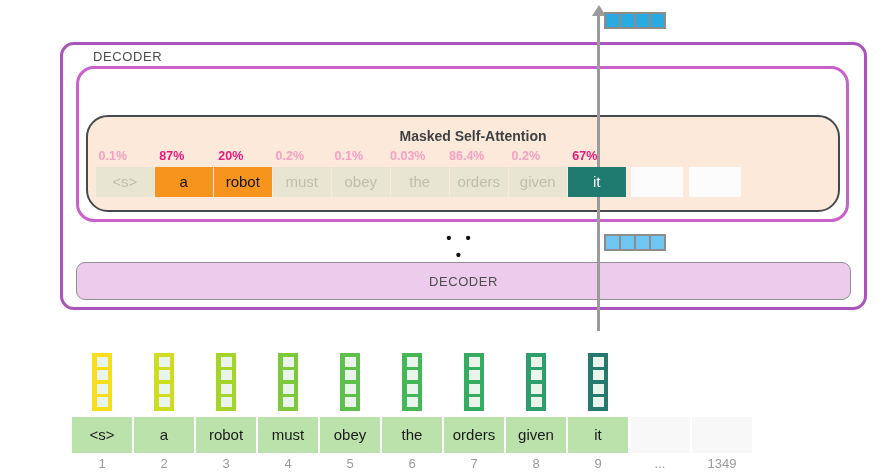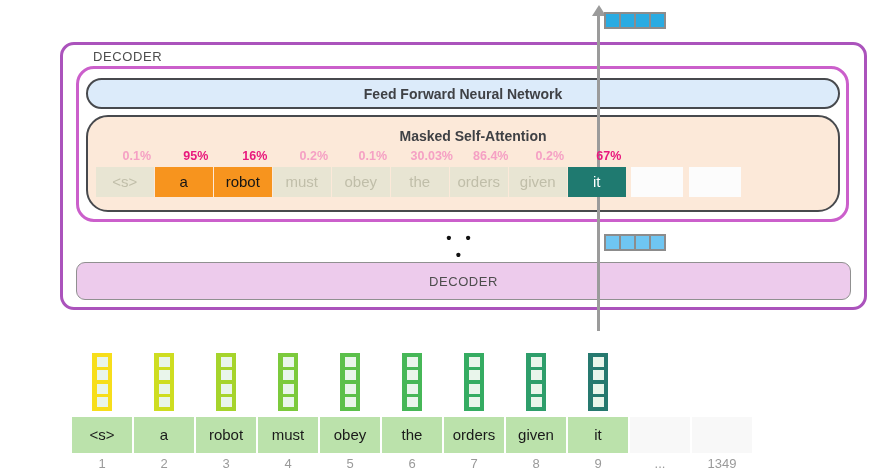--- a/index.html
+++ b/index.html
@@ -25,21 +25,21 @@
   .inner-box{position:absolute;left:28px;top:66px;width:773px;height:156px;
     border:3.5px solid #cb5fcb;border-radius:18px;background:#fff;z-index:1;box-sizing:border-box;}
   .ffnn-box{position:absolute;left:38px;top:78px;width:754px;height:31px;background:#dcebfa;
     border:2.5px solid #47494d;border-radius:16px;z-index:2;box-sizing:border-box;
     display:flex;align-items:center;justify-content:center;font-size:14px;font-weight:bold;color:#3f4145;}
   .attn-box{position:absolute;left:38px;top:115px;width:754px;height:97px;background:#fce9d9;
     border:2.5px solid #47494d;border-radius:22px;z-index:2;box-sizing:border-box;}
   .attn-title{position:absolute;left:38px;top:128px;width:774px;text-align:center;
     font-size:14px;font-weight:bold;color:#3f4145;z-index:4;}
 
-  .pct-row{position:absolute;left:60px;top:149px;display:flex;gap:1.5px;z-index:4;}
+  .pct-row{position:absolute;left:36px;top:149px;display:flex;gap:1.5px;z-index:4;}
   .pct{width:57.5px;text-align:center;font-size:12.5px;font-weight:bold;}
   .pct.minor{color:#f5a0c4;}
   .pct.major{color:#e8197d;}
 
   .att-row{position:absolute;left:48px;top:167px;display:flex;gap:1.5px;z-index:4;}
   .att-cell{width:57.5px;height:30px;line-height:30px;text-align:center;font-size:15px;}
   .att-cell.dim{background:#e8e5d3;color:#c0bea9;}
   .att-cell.orange{background:#f7941e;color:#151515;}
   .att-cell.teal{background:#1f7a70;color:#ffffff;}
   .att-cell.blank{background:#fcfcfc;width:52px;margin-left:4px;}
@@ -79,33 +79,30 @@
       <div class="seg" style="background: rgb(41, 171, 226);"></div>
       <div class="seg" style="background: rgb(41, 171, 226);"></div>
       <div class="seg" style="background: rgb(41, 171, 226);"></div>
       <div class="seg" style="background: rgb(41, 171, 226);"></div>
     </div>
 
   <div class="outer-box"></div>
   <div class="decoder-label">DECODER</div>
   <div class="inner-box"></div>
 
-  <div class="ffnn-box">
-    <span>Feed Forward Neural Network</span>
-  </div>
 
   <div class="attn-box"></div>
   <div class="attn-title">Masked Self-Attention</div>
   <div class="pct-row">
       <div class="pct minor">0.1%</div>
-      <div class="pct major">95%</div>
-      <div class="pct major">16%</div>
+      <div class="pct major">87%</div>
+      <div class="pct major">20%</div>
       <div class="pct minor">0.2%</div>
       <div class="pct minor">0.1%</div>
-      <div class="pct minor">30.03%</div>
+      <div class="pct minor">0.03%</div>
       <div class="pct minor">86.4%</div>
       <div class="pct minor">0.2%</div>
       <div class="pct major">67%</div>
     </div>
   <div class="att-row">
       <div class="att-cell dim">&lt;s&gt;</div>
       <div class="att-cell orange">a</div>
       <div class="att-cell orange">robot</div>
       <div class="att-cell dim">must</div>
       <div class="att-cell dim">obey</div>

